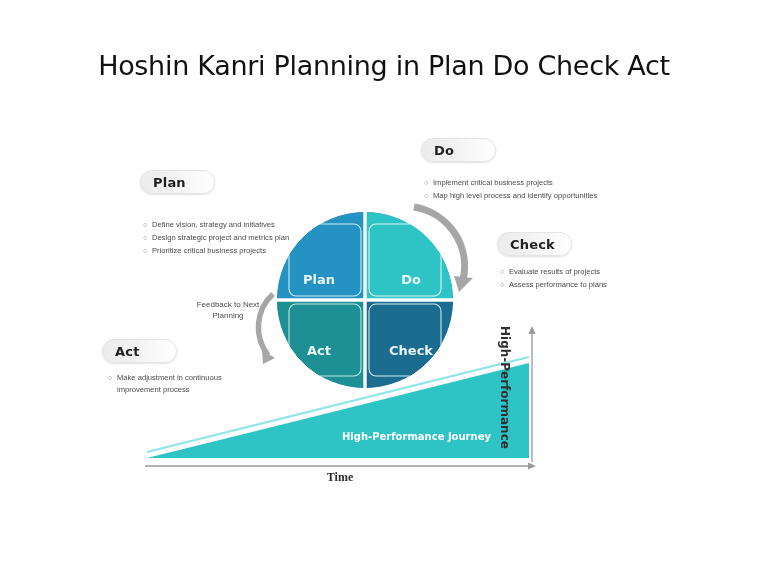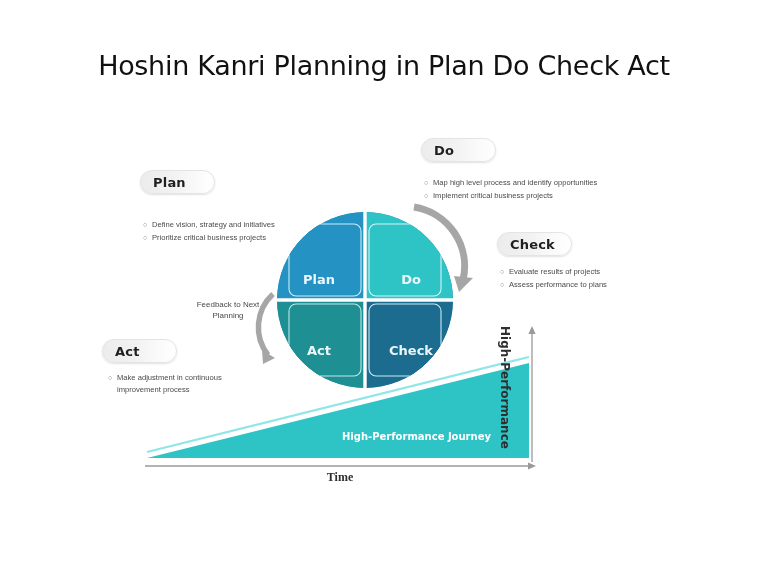--- a/index.html
+++ b/index.html
@@ -165,35 +165,39 @@
   <div class="pill" style="left:140px; top:170px; width:75px;">
     <span class="pill-label">Plan</span>
   </div>
   <div class="bullets" style="left:143px; top:219px; width:190px;">
     <div class="bullet-row">
       <span class="bullet-mark">○</span>
       <span class="bullet-text">Define vision, strategy and initiatives</span>
     </div>
     <div class="bullet-row">
       <span class="bullet-mark">○</span>
+      <span class="bullet-text">Design strategic project and metrics plan</span>
+    </div>
+    <div class="bullet-row">
+      <span class="bullet-mark">○</span>
       <span class="bullet-text">Prioritize critical business projects</span>
     </div>
   </div>
 
   <div class="pill" style="left:421px; top:138px; width:75px;">
     <span class="pill-label">Do</span>
   </div>
   <div class="bullets" style="left:424px; top:177px; width:225px;">
     <div class="bullet-row">
       <span class="bullet-mark">○</span>
+      <span class="bullet-text">Implement  critical business projects</span>
+    </div>
+    <div class="bullet-row">
+      <span class="bullet-mark">○</span>
       <span class="bullet-text">Map  high  level process and identify opportunities</span>
-    </div>
-    <div class="bullet-row">
-      <span class="bullet-mark">○</span>
-      <span class="bullet-text">Implement  critical business projects</span>
     </div>
   </div>
 
   <div class="pill" style="left:497px; top:232px; width:75px;">
     <span class="pill-label">Check</span>
   </div>
   <div class="bullets" style="left:500px; top:266px; width:170px;">
     <div class="bullet-row">
       <span class="bullet-mark">○</span>
       <span class="bullet-text">Evaluate  results of projects</span>

